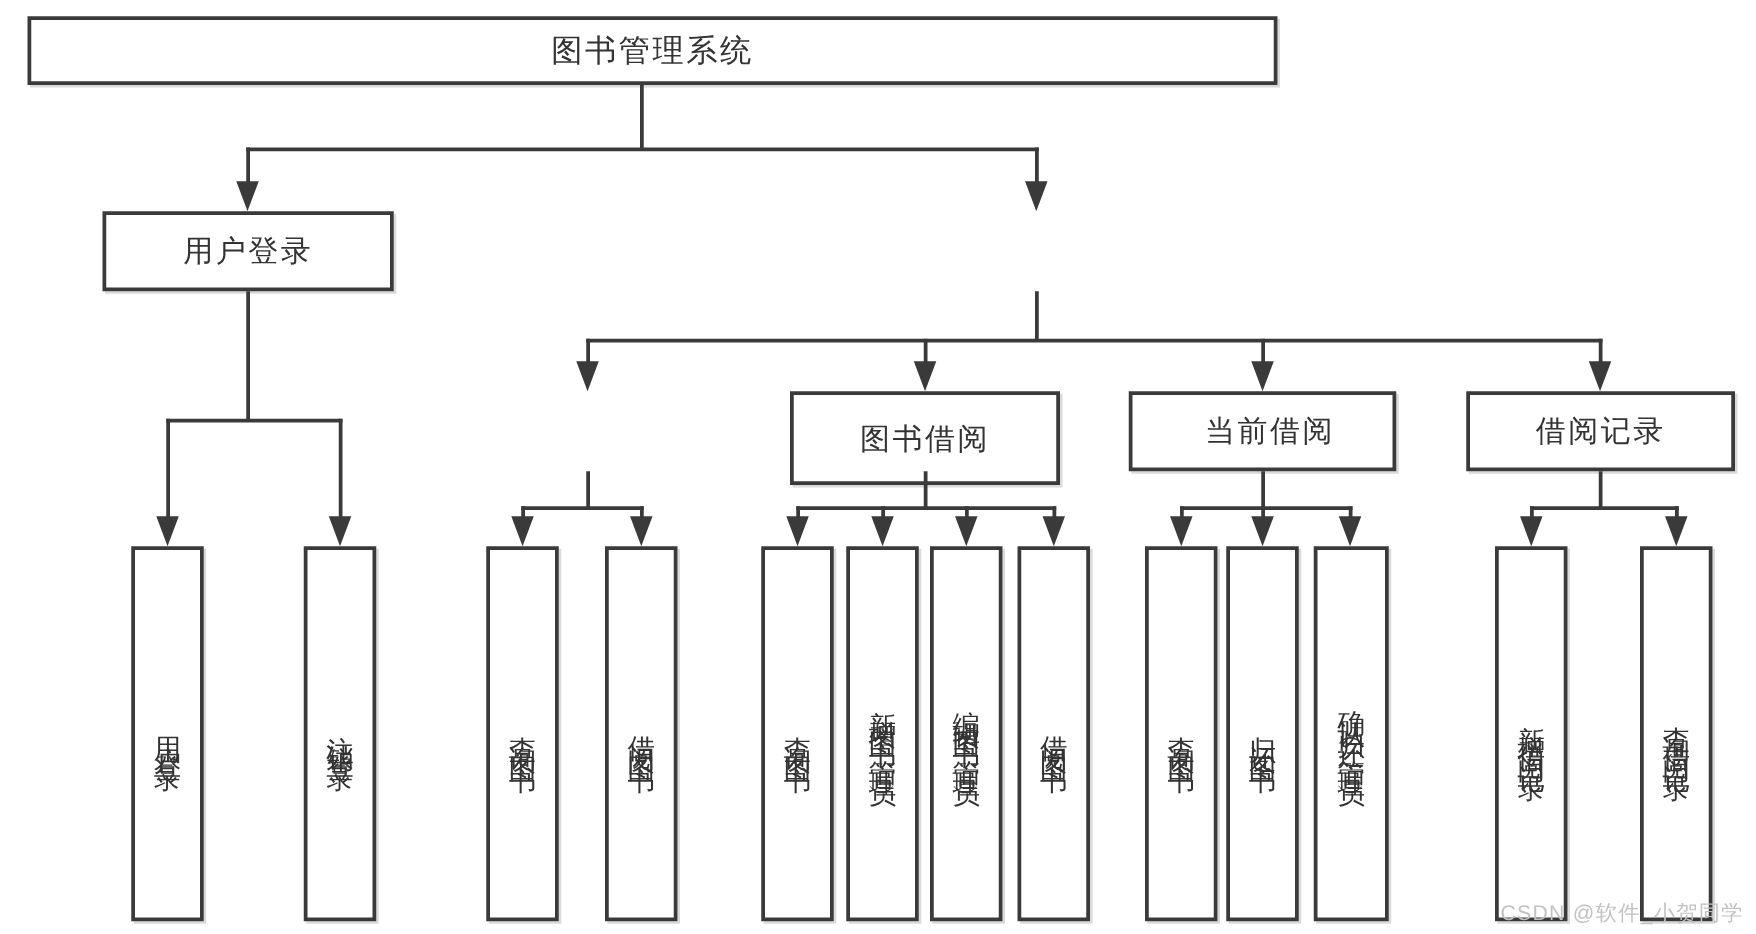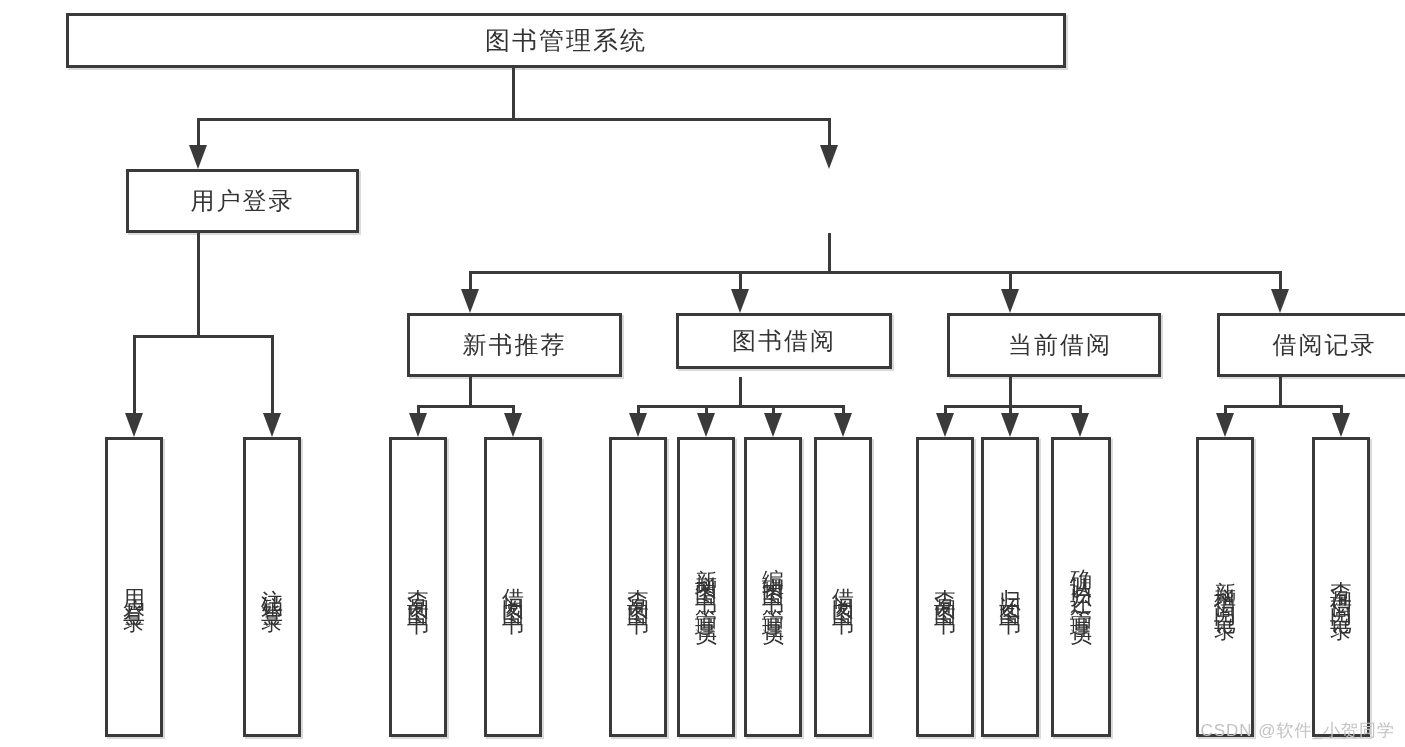--- a/index.html
+++ b/index.html
@@ -18,21 +18,20 @@
     overflow:hidden;
   }
   
   .hbox{
     position:absolute;box-sizing:border-box;
     border:3px solid var(--line);
     background:#fff;
     display:flex;align-items:center;justify-content:center;
     font-size:24px;color:var(--text);letter-spacing:2px;
     box-shadow:2px 2px 0 #dadada;
-    margin-left:44px;
   }
   
   .vbox{
     position:absolute;box-sizing:border-box;
     border:3px solid var(--line);
     background:#fff;
     display:flex;align-items:center;justify-content:center;
     color:var(--text);
     box-shadow:2px 2px 0 #dadada;
   }
@@ -81,22 +80,21 @@
   <div class="line" style="left:469px;top:271px;width:813px;height:3px;"></div>
   <div class="line" style="left:469px;top:271px;width:3px;height:20px;"></div>
   <div class="arrow" style="left:461px;top:289px;"></div>
   <div class="line" style="left:739px;top:271px;width:3px;height:20px;"></div>
   <div class="arrow" style="left:731px;top:289px;"></div>
   <div class="line" style="left:1009px;top:271px;width:3px;height:20px;"></div>
   <div class="arrow" style="left:1001px;top:289px;"></div>
   <div class="line" style="left:1279px;top:271px;width:3px;height:20px;"></div>
   <div class="arrow" style="left:1271px;top:289px;"></div>
 
-  <div class="hbox" style="left:363px;top:313px;width:215px;height:64px;">新书推荐</div>
-  <div class="hbox" style="left:632px;top:313px;width:216px;height:56px;font-family:Liberation Mono, monospace;">图书借阅</div>
+  <div class="hbox" style="left:632px;top:313px;width:216px;height:75px;font-family:Liberation Mono, monospace;">图书借阅</div>
   <div class="hbox" style="left:903px;top:313px;width:214px;height:64px;padding-left:12px;">当前借阅</div>
   <div class="hbox" style="left:1173px;top:313px;width:215px;height:64px;">借阅记录</div>
 
   <div class="line" style="left:469px;top:377px;width:3px;height:30px;"></div>
   <div class="line" style="left:417px;top:405px;width:98px;height:3px;"></div>
   <div class="line" style="left:417px;top:405px;width:3px;height:10px;"></div>
   <div class="arrow" style="left:409px;top:413px;"></div>
   <div class="line" style="left:512px;top:405px;width:3px;height:10px;"></div>
   <div class="arrow" style="left:504px;top:413px;"></div>
 

